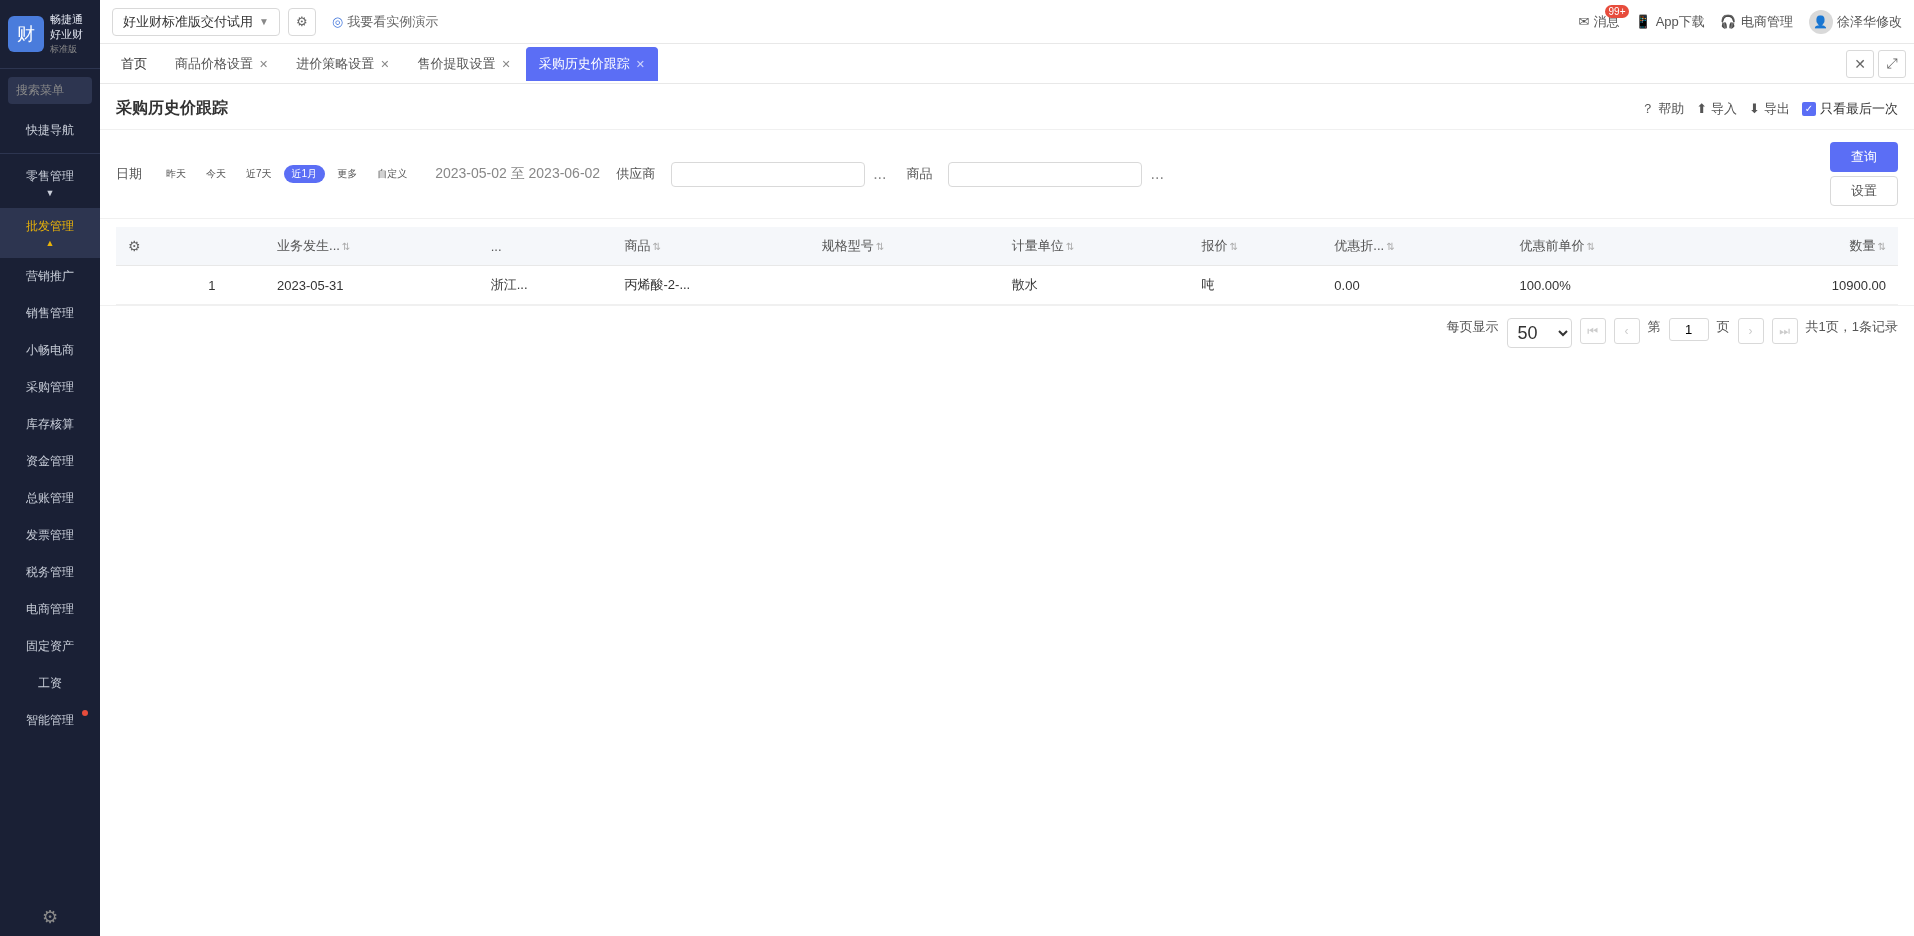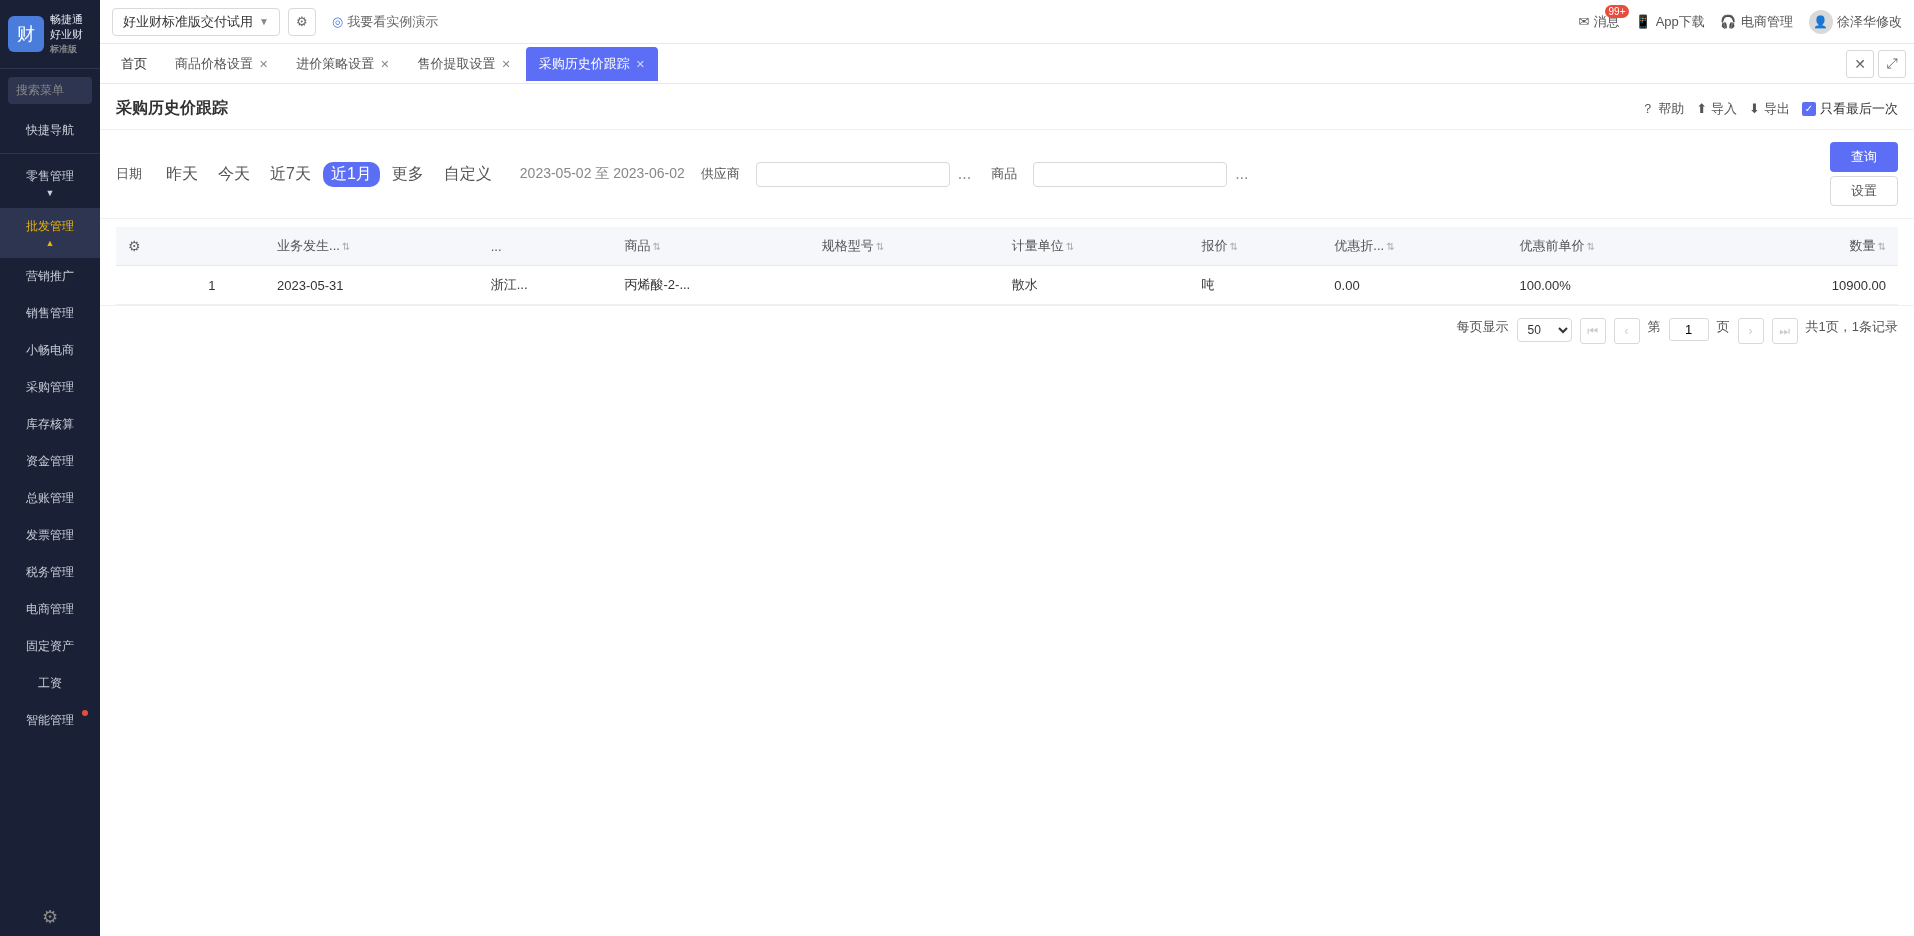--- a/index.html
+++ b/index.html
@@ -3,21 +3,21 @@
   <meta charset="utf-8">
   <style>
     * { box-sizing: border-box; margin: 0; padding: 0; }
     body { font-family: "Microsoft YaHei", "PingFang SC", sans-serif; font-size: 13px; background: #f0f2f5; display: flex; height: 936px; overflow: hidden; }
 
     
     .sidebar { width: 100px; background: #1a2035; color: #c8cdd8; display: flex; flex-direction: column; flex-shrink: 0; }
     .sidebar-logo { padding: 12px 8px; background: #1a2035; display: flex; align-items: center; gap: 6px; border-bottom: 1px solid #2d3550; }
     .sidebar-logo-icon { width: 36px; height: 36px; background: #4a7cdc; border-radius: 6px; display: flex; align-items: center; justify-content: center; color: white; font-size: 18px; flex-shrink: 0; }
     .sidebar-logo-text { font-size: 11px; color: #e0e4ef; line-height: 1.4; }
-    .sidebar-logo-badge { font-size: 9px; color: #888; font-weight: bold; }
+    .sidebar-logo-badge { font-size: 9px; color: #888; }
     .sidebar-search { padding: 8px; }
     .sidebar-search-btn { width: 100%; background: #2d3550; border: none; color: #888; padding: 5px 8px; border-radius: 4px; cursor: pointer; font-size: 12px; text-align: left; }
     .sidebar-nav-item { padding: 10px 8px; text-align: center; cursor: pointer; font-size: 12px; color: #c8cdd8; display: flex; flex-direction: column; align-items: center; gap: 3px; }
     .sidebar-nav-item.has-indicator { position: relative; }
     .sidebar-nav-item .indicator { width: 6px; height: 6px; background: #e74c3c; border-radius: 50%; position: absolute; top: 8px; right: 12px; }
     .sidebar-divider { height: 1px; background: #2d3550; margin: 4px 0; }
     .sidebar-bottom { margin-top: auto; padding: 8px; text-align: center; }
     .sidebar-gear { color: #888; font-size: 18px; cursor: pointer; }
 
     
@@ -56,21 +56,21 @@
     .page-action-btn { display: flex; align-items: center; gap: 4px; cursor: pointer; color: #555; font-size: 13px; }
     .only-last-checkbox { display: flex; align-items: center; gap: 4px; cursor: pointer; font-size: 13px; color: #333; }
     .checkbox-checked { width: 14px; height: 14px; background: #5b6ef5; border-radius: 2px; display: flex; align-items: center; justify-content: center; color: white; font-size: 10px; flex-shrink: 0; }
 
     
     .filter-area { padding: 12px 16px; background: #fff; border-bottom: 1px solid #f0f0f0; }
     .filter-row { display: flex; align-items: center; gap: 16px; }
     .filter-group { display: flex; align-items: center; gap: 16px; }
     .filter-label { color: #555; font-size: 13px; flex-shrink: 0; }
     .date-options { display: flex; align-items: center; gap: 4px; flex-wrap: wrap; }
-    .date-option { padding: 2px 8px; border-radius: 10px; cursor: pointer; font-size: 16px; color: #555; }
+    .date-option { padding: 2px 8px; border-radius: 10px; cursor: pointer; font-size: 10px; color: #555; }
     .date-option.active { background: #5b6ef5; color: #ffffff; }
     .date-range { font-size: 14px; color: #888; margin-left: 4px; }
     .filter-input { display: flex; align-items: center; gap: 4px; min-width: 200px; }
     .filter-input-field { flex: 1; border: 1px solid #d9d9d9; border-radius: 4px; padding: 4px 8px; font-size: 13px; outline: none; color: #333; }
     .filter-dots { color: #888; cursor: pointer; font-size: 16px; padding: 0 4px; }
     .query-btn { background: #5b6ef5; color: #fff; border: none; border-radius: 4px; padding: 6px 20px; cursor: pointer; font-size: 13px; }
     .setting-btn { background: #fff; color: #555; border: 1px solid #d9d9d9; border-radius: 4px; padding: 5px 20px; cursor: pointer; font-size: 13px; }
     .filter-actions { display: flex; flex-direction: column; gap: 4px; margin-left: auto; }
 
     
@@ -78,21 +78,21 @@
     .data-table { width: 100%; border-collapse: collapse; font-size: 13px; }
     .data-table thead tr { background: #f5f7fa; border-bottom: 1px solid #e8e8e8; }
     .data-table th { padding: 10px 12px; text-align: left; color: #555; font-weight: normal; white-space: nowrap; border-bottom: 1px solid #e8e8e8; }
     .data-table th .sort-icon { font-size: 10px; color: #aaa; margin-left: 2px; }
     .data-table td { padding: 10px 12px; border-bottom: 1px solid #f0f0f0; color: #333; white-space: nowrap; }
     .col-settings-icon { font-size: 14px; color: #666; cursor: pointer; }
 
     
     .pagination { display: flex; align-items: flex-start; justify-content: flex-end; padding: 12px 16px; gap: 8px; border-top: 1px solid #f0f0f0; background: #fff; }
     .pagination-label { font-size: 13px; color: #555; }
-    .pagination-select { border: 1px solid #d9d9d9; border-radius: 4px; padding: 3px 6px; font-size: 12px; color: #333; background: #fff; cursor: pointer; }
+    .pagination-select { border: 1px solid #d9d9d9; border-radius: 4px; padding: 3px 6px; font-size: 18px; color: #333; background: #fff; cursor: pointer; }
     .page-nav-btn { width: 26px; height: 26px; display: flex; align-items: center; justify-content: center; border: 1px solid #d9d9d9; border-radius: 3px; cursor: pointer; color: #555; background: #fff; font-size: 12px; }
     .page-nav-btn.disabled { color: #ccc; cursor: default; }
     .page-input { width: 40px; text-align: center; border: 1px solid #d9d9d9; border-radius: 3px; padding: 3px; font-size: 13px; }
     .pagination-total { font-size: 13px; color: #555; }
   </style>
 </head>
 <body>
 
 <div class="sidebar">
   <div class="sidebar-logo">

